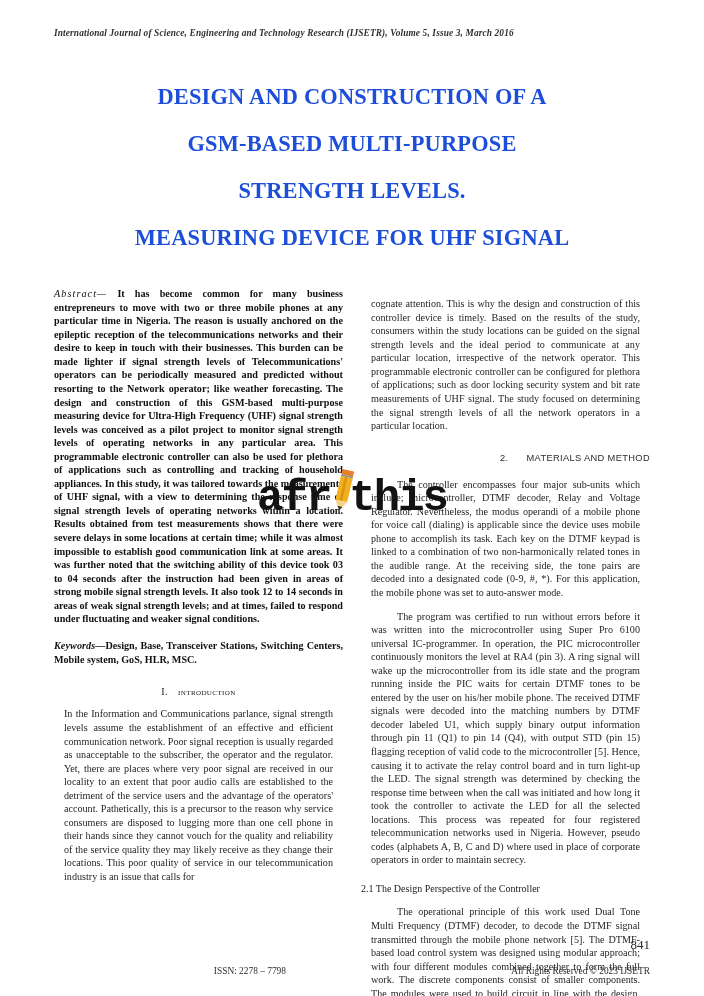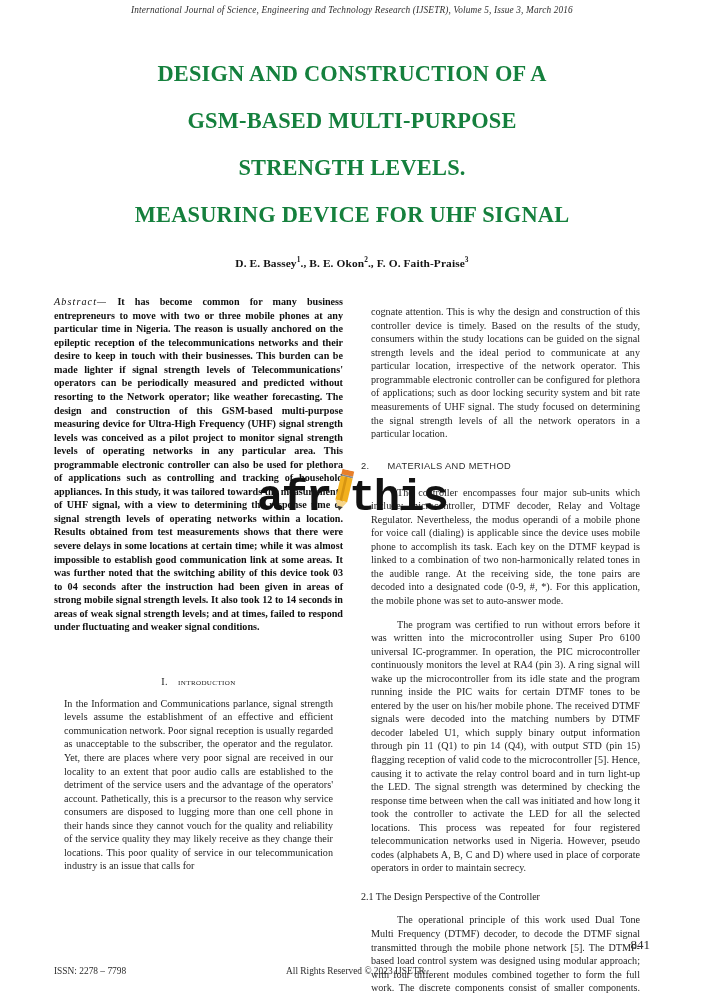--- a/index.html
+++ b/index.html
@@ -20,40 +20,40 @@
   .page {
     position: relative;
     width: 704px;
     height: 996px;
     box-sizing: border-box;
     padding: 0 54px;
   }
 
   
   .running-head {
-    text-align: center;
     font-style: italic;
     font-size: 9.3px;
     letter-spacing: 0.15px;
     color: #303030;
-    padding-top: 5px;
+    padding-top: 28px;
     line-height: 1.2;
+    font-weight: bold;
   }
 
   
   .title-block {
     margin-top: 34px;
     text-align: center;
   }
   .title-line {
     font-weight: bold;
     font-size: 22.4px;
     line-height: 47px;
     letter-spacing: 0.2px;
-    color: #15803d;
+    color: #1d4ed8;
   }
 
   
   .authors {
     text-align: center;
     font-weight: bold;
     font-size: 11.4px;
     margin-top: 19px;
     letter-spacing: 0.1px;
     color: #141414;
@@ -109,33 +109,33 @@
     font-style: italic;
     font-weight: bold;
     letter-spacing: 0.1px;
   }
 
   .section-head-serif {
     text-align: center;
     font-size: 10.2px;
     font-variant: small-caps;
     text-transform: lowercase;
-    margin-top: 42px;
+    margin-top: 20px;
     margin-bottom: 2px;
     letter-spacing: 0.4px;
     color: #1a1a1a;
   }
   .section-head-serif .numeral {
     text-transform: uppercase;
     font-variant: normal;
     margin-right: 10px;
   }
 
   .section-head-sans {
-    text-align: left;
+    text-align: right;
     font-family: "Liberation Sans", "DejaVu Sans", sans-serif;
     font-size: 9.3px;
     letter-spacing: 0.35px;
     margin-top: 20px;
     margin-bottom: 15px;
     color: #2a2a2a;
   }
   .section-head-sans .numeral {
     margin-right: 18px;
   }
@@ -198,45 +198,46 @@
   }
   .footer {
     position: absolute;
     left: 54px;
     right: 54px;
     bottom: 20px;
     display: flex;
     align-items: baseline;
     font-size: 9.4px;
     color: #2b2b2b;
+    text-align: right;
   }
   .footer-issn { width: 232px; flex: 0 0 232px; }
   .footer-rights { flex: 1 1 auto; }
 </style>
 </head>
 <body>
 
 <div class="page">
 
   <div class="running-head">International Journal of Science, Engineering and Technology Research (IJSETR), Volume 5, Issue 3, March 2016</div>
 
   <div class="title-block">
     <div class="title-line">DESIGN AND CONSTRUCTION OF A</div>
     <div class="title-line">GSM-BASED MULTI-PURPOSE</div>
     <div class="title-line">STRENGTH LEVELS.</div>
     <div class="title-line">MEASURING DEVICE FOR UHF SIGNAL</div>
   </div>
 
-  <div class="authors"><span>D. E. Bassey</span><sup>1</sup><span>., </span><span>B. E. Okon</span><sup>2</sup><span>., </span><span>F. O. Faith-Praise</span><sup>3</sup></div>
 
   <div class="columns">
 
     <div class="col">
       <div class="abstract"><span class="lead">Abstract—</span> <span>It has become common for many business entrepreneurs to move with two or three mobile phones at any particular time in Nigeria. The reason is usually anchored on the epileptic reception of the telecommunications networks and their desire to keep in touch with their businesses. This burden can be made lighter if signal strength levels of Telecommunications' operators can be periodically measured and predicted without resorting to the Network operator; like weather forecasting. The design and construction of this GSM-based multi-purpose measuring device for Ultra-High Frequency (UHF) signal strength levels was conceived as a pilot project to monitor signal strength levels of operating networks in any particular area.  This programmable electronic controller can also be used for plethora of applications such as controlling and tracking of household appliances. In this study, it was tailored towards the measurements of UHF signal, with a view to determining the response time of signal strength levels of operating networks within a location. Results obtained from test measurements shows that there were severe delays in some locations at certain time; while it was almost impossible to establish good communication link at some areas. It was further noted that the switching ability of this device took 03 to 04 seconds after the instruction had been given in areas of strong mobile signal strength levels. It also took 12 to 14 seconds in areas of weak signal strength levels; and at times, failed to respond under fluctuating and weaker signal conditions.</span></div>
 
+      <div class="keywords"><span class="lead">Keywords</span><span>—Design, Base, Transceiver Stations, Switching Centers, Mobile system, GoS, HLR, MSC.</span></div>
 
       <div class="section-head-serif"><span class="numeral">I.</span><span>Introduction</span></div>
 
       <p>In the Information and Communications parlance, signal strength levels assume the establishment of an effective and efficient communication network. Poor signal reception is usually regarded as unacceptable to the subscriber, the operator and the regulator. Yet, there are places where very poor signal are received in our locality to an extent that poor audio calls are established to the detriment of the service users and the advantage of the operators' account. Pathetically, this is a precursor to the reason why service consumers are disposed to lugging more than one cell phone in their hands since they cannot vouch for the quality and reliability of the service quality they may likely receive as they change their locations. This poor quality of service in our telecommunication industry is an issue that calls for</p>
     </div>
 
     <div class="col">
       <p>cognate attention.  This is why the design and construction of this controller device is timely. Based on the results of the study, consumers within the study locations can be guided on the signal strength levels and the ideal period to communicate at any particular location, irrespective of the network operator. This programmable electronic controller can be configured for plethora of applications; such as door locking security system and bit rate measurements of UHF signal. The study focused on determining the signal strength levels of all the network operators in a particular location.</p>
 
       <div class="section-head-sans"><span class="numeral">2.</span><span>MATERIALS AND METHOD</span></div>

